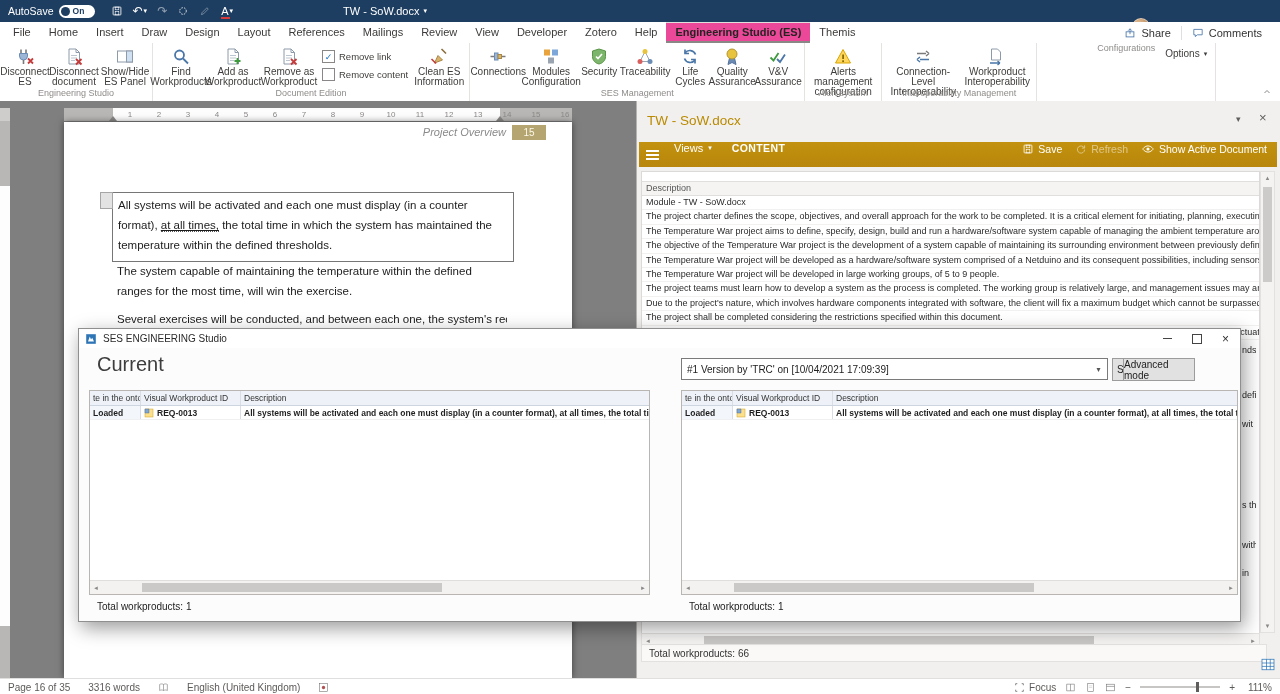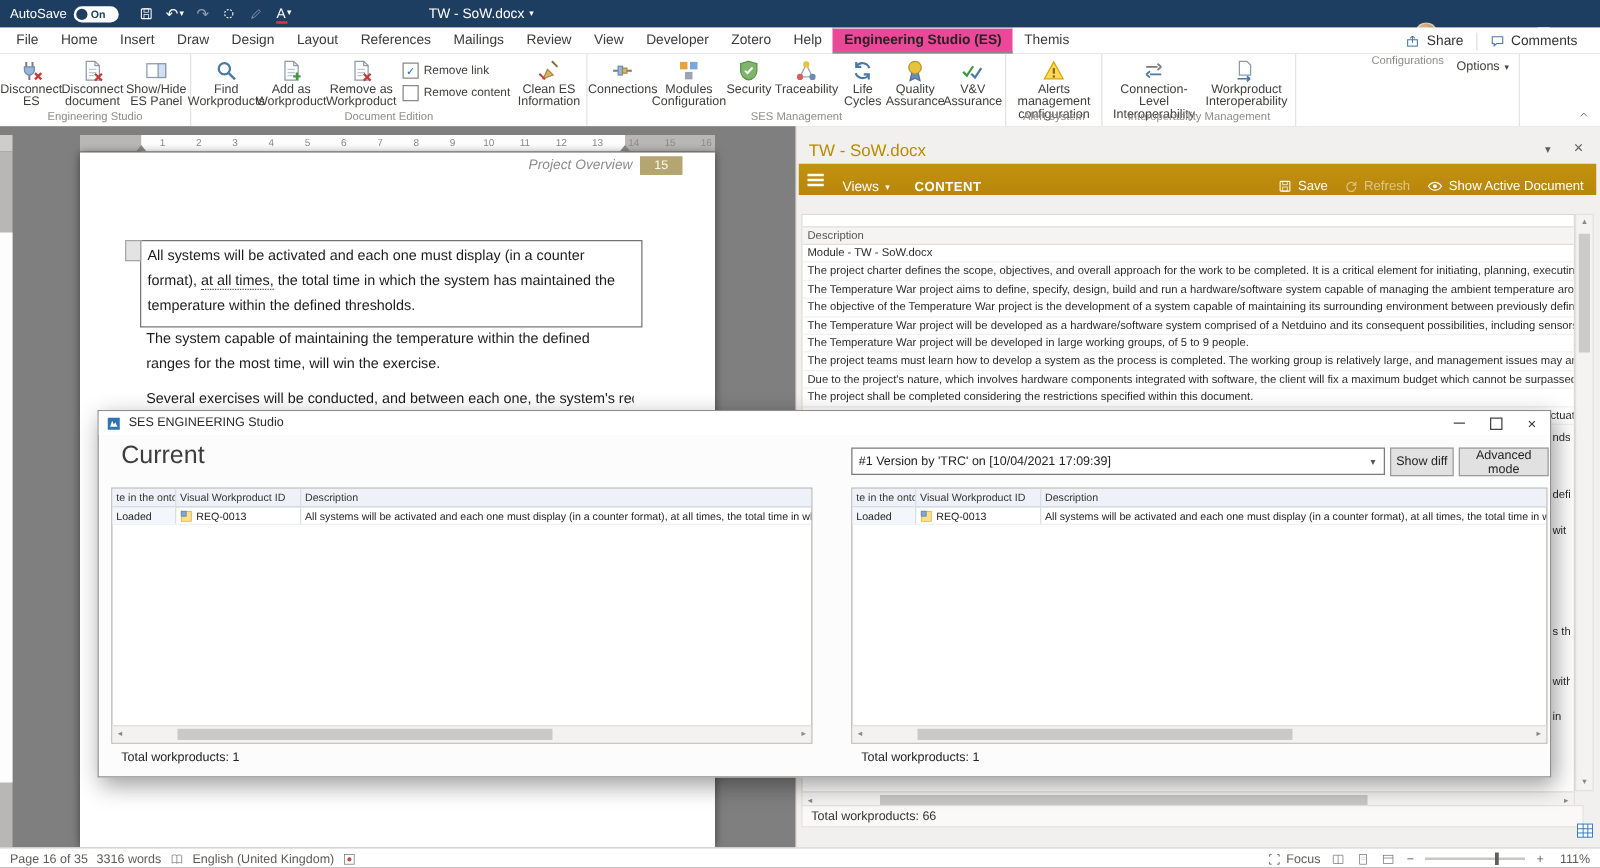--- a/index.html
+++ b/index.html
@@ -73,32 +73,32 @@
   .vr-white{position:absolute;left:0;top:65px;width:10px;height:440px;background:#fdfdfd;}
   .page{position:absolute;left:64px;top:21px;width:508px;height:556px;background:#fff;
         box-shadow:0 0 7px rgba(0,0,0,.5);}
   .ph-right{position:absolute;right:66px;top:4px;font-style:italic;font-size:11px;color:#8a8a8a;}
   .ph-num{position:absolute;left:448px;top:3px;width:34px;height:15px;background:#b5a570;color:#fdf8ea;
           font-size:10px;display:flex;align-items:center;justify-content:center;}
   .ccbox{position:absolute;left:48px;top:70px;width:390px;height:64px;border:1px solid #767676;padding:2px 5px;}
   .cc-tag{position:absolute;left:-13px;top:-1px;width:11px;height:15px;background:#e3e3e3;border:1px solid #a6a6a6;}
   .dp{font-size:11.5px;line-height:20px;color:#1c1c1c;}
   .dp1{margin:0;}
-  .ul{border-bottom:1px dotted #555;}
+  .ul{border-bottom:1px dotted #555;text-decoration:underline;}
   .dp2{position:absolute;left:53px;top:139px;width:390px;margin:0;}
   .dp3{position:absolute;left:53px;top:187px;width:390px;margin:0;white-space:nowrap;overflow:hidden;}
 
   
   .espanel{position:absolute;left:636px;top:101px;width:644px;height:577px;background:#f2f0ee;
            border-left:1px solid #b5b3b1;overflow:hidden;}
   .ep-title{position:absolute;left:10px;top:12px;font-size:13.5px;color:#b98a00;}
   .ep-caret{position:absolute;left:599px;top:13px;color:#605e5c;font-size:9px;}
   .ep-close{position:absolute;left:622px;top:9px;color:#605e5c;font-size:13px;}
-  .ep-toolbar{position:absolute;left:2px;top:30px;width:638px;height:25px;
-              background:linear-gradient(#c2920f,#b8860b);display:flex;align-items:flex-end;color:#fff;}
+  .ep-toolbar{position:absolute;left:2px;top:41px;width:638px;height:25px;
+              background:linear-gradient(#c2920f,#b8860b);display:flex;align-items:flex-start;color:#fff;}
   .ham{width:18px;height:25px;margin-left:7px;display:flex;flex-direction:column;justify-content:center;gap:2px;}
   .ham i{display:block;width:13px;height:2px;background:#fff;}
   .ep-views{margin-left:10px;font-size:11px;display:flex;align-items:center;gap:4px;}
   .ep-content{margin-left:20px;font-size:10.5px;font-weight:bold;letter-spacing:.4px;}
   .ep-actions{margin-left:auto;display:flex;align-items:center;gap:13px;padding-right:10px;font-size:10.5px;}
   .ep-act{display:flex;align-items:center;gap:4px;white-space:nowrap;}
   .ep-table{position:absolute;left:4px;top:70px;width:617px;height:460px;background:#fff;
             border:1px solid #dcdad8;padding-top:9px;overflow:hidden;}
   .ep-th{height:13px;line-height:13px;background:#f5f4f3;border-top:1px solid #e1dfdd;border-bottom:1px solid #e1dfdd;
          font-size:9px;color:#555;padding-left:4px;}
@@ -130,40 +130,40 @@
   .minbar.dark{background:#444;}
   .maxbox.dark{border-color:#444;}
   .dlg-current{position:absolute;left:18px;top:24px;font-size:20px;color:#3d3d3d;}
   .ver-dd{position:absolute;left:602px;top:29px;width:425px;height:20px;border:1px solid #7a7a7a;background:#fff;
           display:flex;align-items:center;font-size:10px;color:#222;}
   .vtext{padding-left:5px;flex:1;white-space:nowrap;overflow:hidden;}
   .ddcaret{width:17px;text-align:center;color:#555;font-size:8px;}
   .dlg-push{position:absolute;top:29px;height:21px;background:#e1e1e1;border:1px solid #9c9c9c;
             font-size:10px;color:#222;font-family:inherit;display:flex;align-items:center;justify-content:center;}
   .showdiff{left:1033px;width:49px;}
-  .advmode{left:1088px;width:70px;text-align:center;}
+  .advmode{left:1044px;width:70px;}
   .grid{position:absolute;top:61px;height:203px;background:#fff;border:1px solid #b8b5b2;}
   .gl{left:10px;width:559px;} .gr{left:602px;width:555px;}
   .g-head{display:flex;height:14px;background:#eef2f8;border-bottom:1px solid #cdd5e0;font-size:8.5px;color:#333;}
   .gc{padding-left:3px;display:flex;align-items:center;border-right:1px solid #dadee4;overflow:hidden;white-space:nowrap;}
   .c1{width:47px;flex:none;} .c2{width:96px;flex:none;gap:3px;} .c3{flex:1;border-right:none;}
-  .g-row{display:flex;height:13px;font-size:8.5px;color:#1f1f1f;border-bottom:1px solid #eef0f2;}
+  .g-row{display:flex;height:13px;font-size:8.5px;color:#1f1f1f;border-bottom:1px solid #eef0f2;font-weight:bold;}
   .g-row .c1{background:#f3f7fc;}
   .g-h{position:absolute;left:0;bottom:0;width:100%;height:13px;background:#f3f2f1;border-top:1px solid #e0dedc;
        display:flex;align-items:center;font-size:6px;color:#8a8886;}
   .g-h .arr{width:12px;text-align:center;}
   .g-thumb{height:9px;width:300px;background:#cbc9c7;margin-left:40px;}
   .g-h .r{margin-left:auto;}
   .g-foot{position:absolute;top:272px;font-size:10px;color:#222;}
   .gl-f{left:18px;} .gr-f{left:610px;}
 
   
   .statusbar{position:absolute;left:0;top:678px;width:1280px;height:16px;background:#fff;
              border-top:1px solid #e1dfdd;display:flex;align-items:center;font-size:10px;color:#5d5b59;}
-  .sb-left{display:flex;align-items:center;gap:7px;margin-left:8px;white-space:nowrap;}
+  .sb-left{display:flex;align-items:center;gap:18px;margin-left:8px;white-space:nowrap;}
   .sb-right{margin-left:auto;display:flex;align-items:center;gap:9px;padding-right:8px;white-space:nowrap;}
   .sb-item{display:flex;align-items:center;gap:4px;}
   .ztrack{width:80px;height:2px;background:#c8c6c4;position:relative;}
   .zknob{position:absolute;left:56px;top:-4px;width:3px;height:10px;background:#605e5c;}
   .zpct{width:28px;text-align:right;}
 </style>
 </head>
 <body>
 
 <div class="titlebar">

